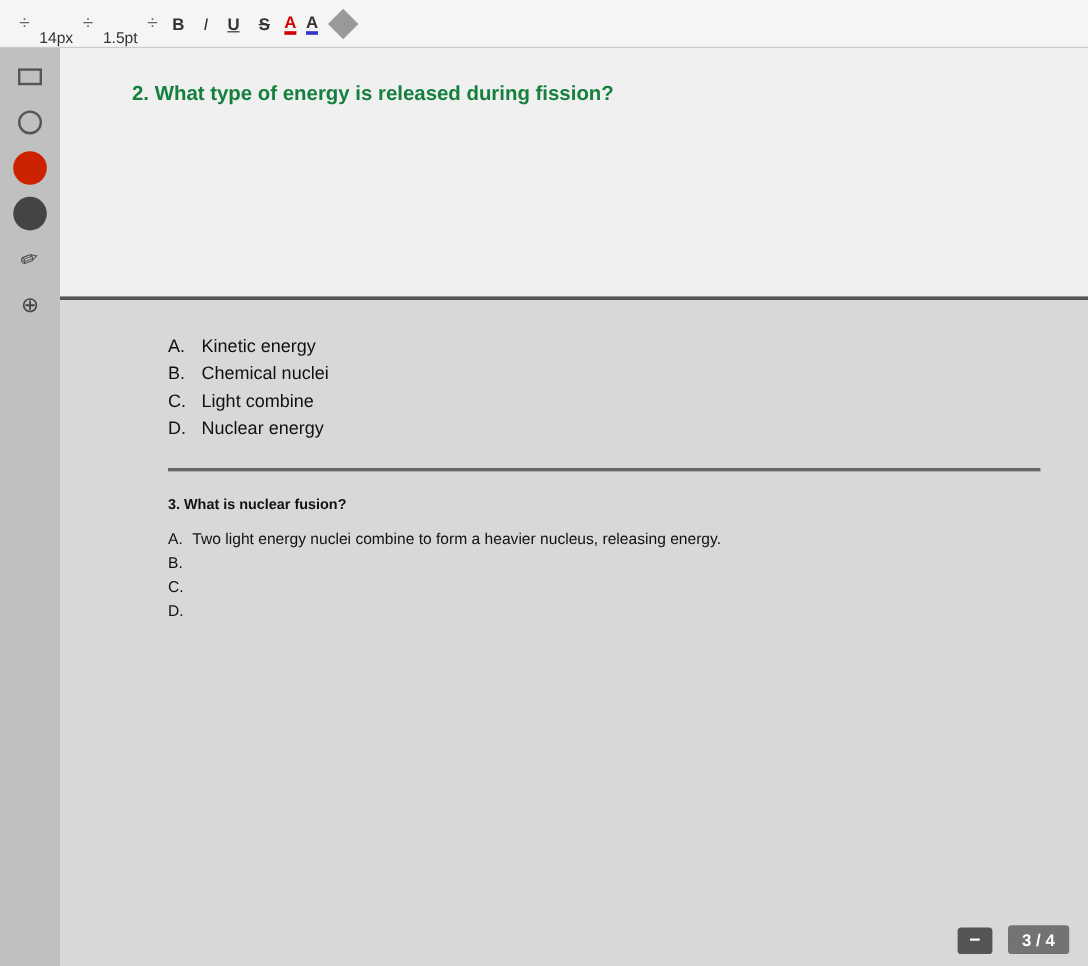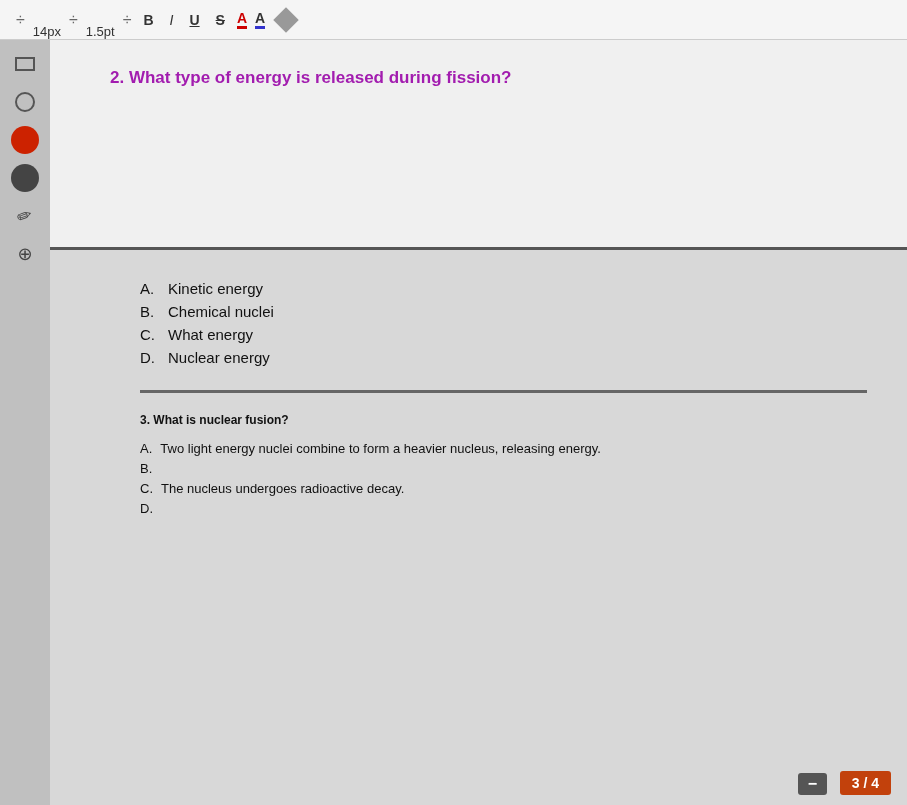--- a/index.html
+++ b/index.html
@@ -155,21 +155,21 @@
     .panel-upper {
       background: #f0f0f0;
       padding: 28px 40px 20px 60px;
       border-bottom: 3px solid #555;
       min-height: 210px;
     }
 
     .question-title {
       font-size: 17px;
       font-weight: bold;
-      color: #a21caf;
+      color: #15803d;
       margin-bottom: 16px;
     }
 
     
     .panel-lower {
       background: #d8d8d8;
       padding: 30px 40px 20px 90px;
       flex: 1;
       position: relative;
     }
@@ -220,21 +220,21 @@
       margin-bottom: 5px;
       display: flex;
       gap: 8px;
     }
 
     
     .page-indicator {
       position: absolute;
       bottom: 10px;
       right: 16px;
-      background: #c2410c;
+      background: #737373;
       color: white;
       font-size: 14px;
       font-weight: bold;
       padding: 4px 12px;
       border-radius: 3px;
     }
 
     .page-minus {
       position: absolute;
       bottom: 10px;
@@ -304,21 +304,21 @@
         <div class="answer-choice">
           <span class="answer-letter">A.</span>
           <span>Kinetic energy</span>
         </div>
         <div class="answer-choice">
           <span class="answer-letter">B.</span>
           <span>Chemical nuclei</span>
         </div>
         <div class="answer-choice">
           <span class="answer-letter">C.</span>
-          <span>What energy</span>
+          <span>Light combine</span>
         </div>
         <div class="answer-choice">
           <span class="answer-letter">D.</span>
           <span>Nuclear energy</span>
         </div>
       </div>
 
       <div class="divider"></div>
 
       <div class="panel-q3" style="padding-left:0; padding-top:20px;">
@@ -326,21 +326,20 @@
         <div class="q3-choices">
           <div class="q3-choice">
             <span>A.</span>
             <span>Two light energy nuclei combine to form a heavier nucleus, releasing energy.</span>
           </div>
           <div class="q3-choice">
             <span>B.</span>
           </div>
           <div class="q3-choice">
             <span>C.</span>
-            <span>The nucleus undergoes radioactive decay.</span>
           </div>
           <div class="q3-choice">
             <span>D.</span>
           </div>
         </div>
       </div>
 
       <div class="page-minus">−</div>
       <div class="page-indicator">3 / 4</div>
     </div>

